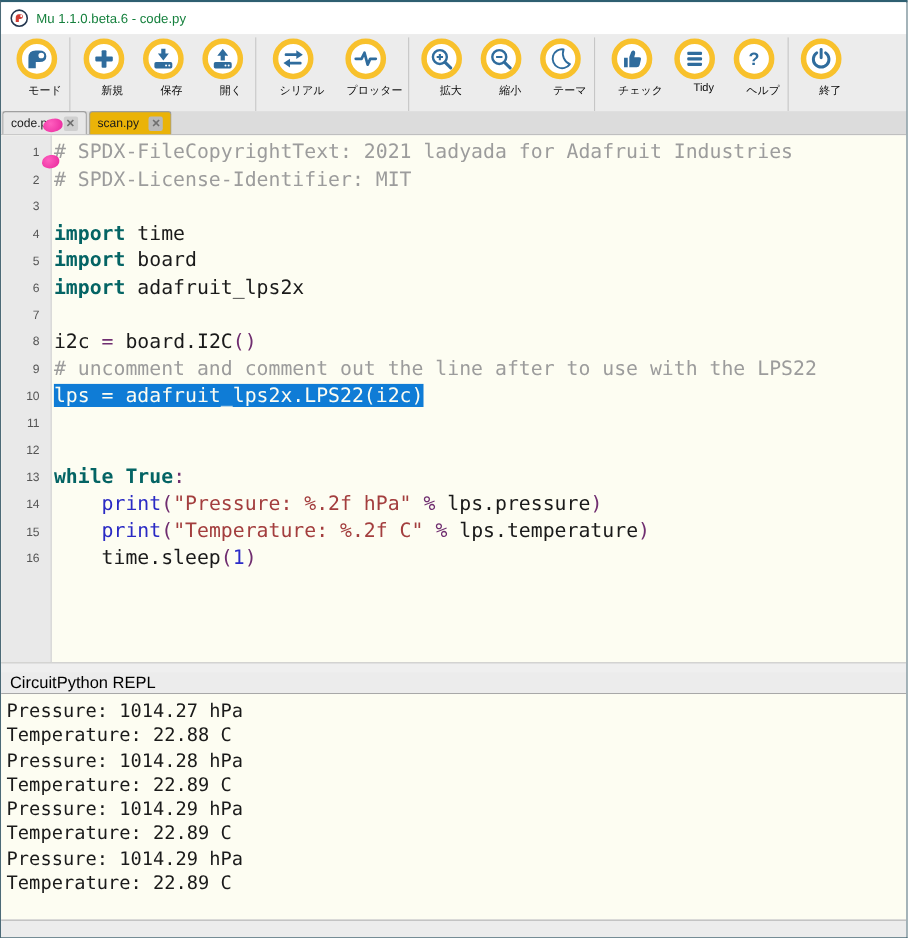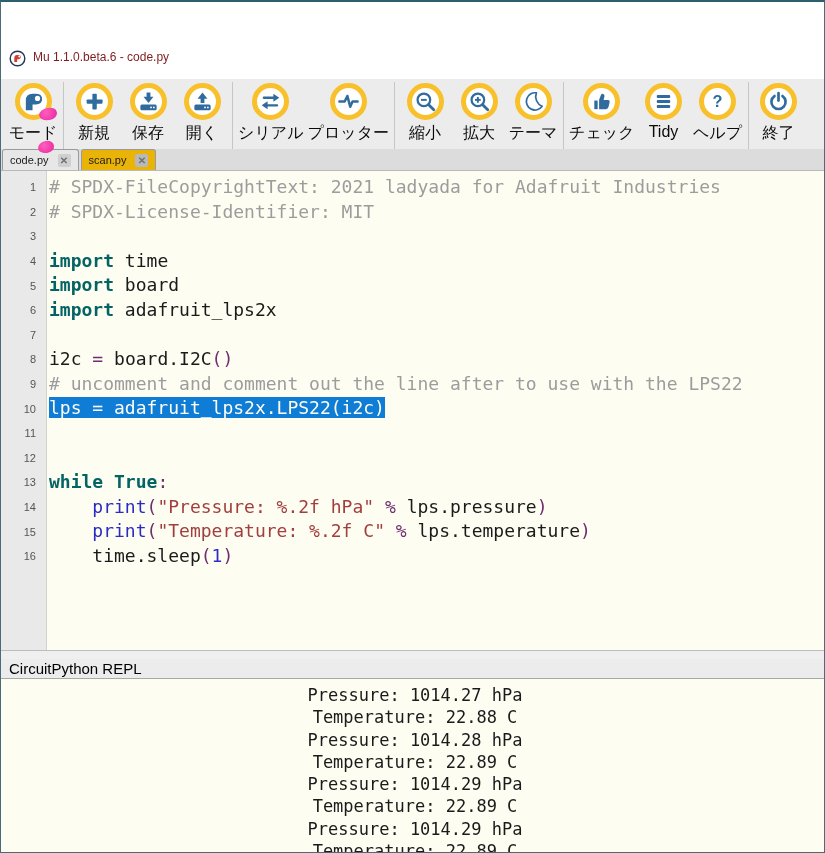--- a/index.html
+++ b/index.html
@@ -14,23 +14,23 @@
     border: 1px solid #4c6a77;
     border-top: 2px solid #2e5f71;
     display: flex; flex-direction: column;
     background: #ffffff;
     overflow: hidden;
   }
   
   .title-bar {
     height: 29px; flex: 0 0 29px;
     background: #ffffff;
-    display: flex; align-items: flex-start;
+    display: flex; align-items: center;
     padding-left: 8px; gap: 7px;
-    font-size: 12px; color: #7f1d1d; margin-top: 48px;
+    font-size: 12px; color: #15803d;
   }
   .title-logo { width: 17px; height: 17px; display: inline-flex; }
   .title-logo svg { width: 100%; height: 100%; }
   
   .toolbar {
     height: 70px; flex: 0 0 70px;
     background: #ececec;
     display: flex; align-items: stretch;
     padding: 3px 0 0 2px;
   }
@@ -41,21 +41,21 @@
     display: flex; flex-direction: column; align-items: center;
     min-width: 54px; padding: 1px 2px 0 2px;
     font-family: "Liberation Sans", sans-serif;
   }
   .tb-circle {
     width: 37px; height: 37px; border-radius: 50%;
     border: 5px solid #f8c12c; background: #ffffff;
     display: flex; align-items: center; justify-content: center;
   }
   .tb-circle svg { width: 23px; height: 23px; }
-  .tb-label { font-size: 16px; color: #0a0a0a; margin-top: 3px; white-space: nowrap; }
+  .tb-label { font-size: 10px; color: #0a0a0a; margin-top: 3px; white-space: nowrap; margin-left: 16px; }
   
   .tab-bar {
     height: 22px; flex: 0 0 22px;
     background: #dcdcdc;
     display: flex; align-items: flex-end;
     padding-left: 1px; gap: 2px;
     border-bottom: 1px solid #b9b9b9;
   }
   .tab {
     height: 21px; padding: 0 7px;
@@ -120,21 +120,21 @@
   }
   .repl-output {
     flex: 0 0 205px; height: 205px;
     background: #fdfdf2;
     padding: 5px 0 0 5px;
     overflow: hidden;
   }
   .repl-line {
     font-family: "DejaVu Sans Mono", monospace;
     font-size: 17px; line-height: 22.3px;
-    color: #1a1a1a; white-space: pre; text-align: center;
+    color: #1a1a1a; white-space: pre;
   }
   
   .status-bar {
     flex: 1 1 auto;
     background: #ececec;
     border-top: 1px solid #b2b2b2;
   }
   
   .blob {
     position: absolute; width: 18px; height: 12px;
@@ -230,34 +230,34 @@
           <span class="tb-label">プロッター</span>
         </button>
       </div>
       <div class="tb-group">
         <button class="tb-btn">
           <span class="tb-circle">
             <svg viewBox="0 0 24 24">
               <circle cx="10.3" cy="10.3" r="6.6" fill="none" stroke="#2f6c9d" stroke-width="2.3"></circle>
               <line x1="15.3" y1="15.3" x2="20.6" y2="20.6" stroke="#2f6c9d" stroke-width="2.9" stroke-linecap="round"></line>
               <line x1="7.3" y1="10.3" x2="13.3" y2="10.3" stroke="#2f6c9d" stroke-width="2"></line>
-            </svg>
-          </span>
-          <span class="tb-label">縮小</span>
+              <line x1="10.3" y1="7.3" x2="10.3" y2="13.3" stroke="#2f6c9d" stroke-width="2"></line>
+            </svg>
+          </span>
+          <span class="tb-label">拡大</span>
         </button>
         <button class="tb-btn">
           <span class="tb-circle">
             <svg viewBox="0 0 24 24">
               <circle cx="10.3" cy="10.3" r="6.6" fill="none" stroke="#2f6c9d" stroke-width="2.3"></circle>
               <line x1="15.3" y1="15.3" x2="20.6" y2="20.6" stroke="#2f6c9d" stroke-width="2.9" stroke-linecap="round"></line>
               <line x1="7.3" y1="10.3" x2="13.3" y2="10.3" stroke="#2f6c9d" stroke-width="2"></line>
-              <line x1="10.3" y1="7.3" x2="10.3" y2="13.3" stroke="#2f6c9d" stroke-width="2"></line>
-            </svg>
-          </span>
-          <span class="tb-label">拡大</span>
+            </svg>
+          </span>
+          <span class="tb-label">縮小</span>
         </button>
         <button class="tb-btn">
           <span class="tb-circle">
             <svg viewBox="0 0 24 24">
               <path d="M15 3 A9 9 0 1 0 21 17 A11 11 0 0 1 15 3 Z" fill="none" stroke="#2f6c9d" stroke-width="1.8" stroke-linejoin="round"></path>
             </svg>
           </span>
           <span class="tb-label">テーマ</span>
         </button>
       </div>

